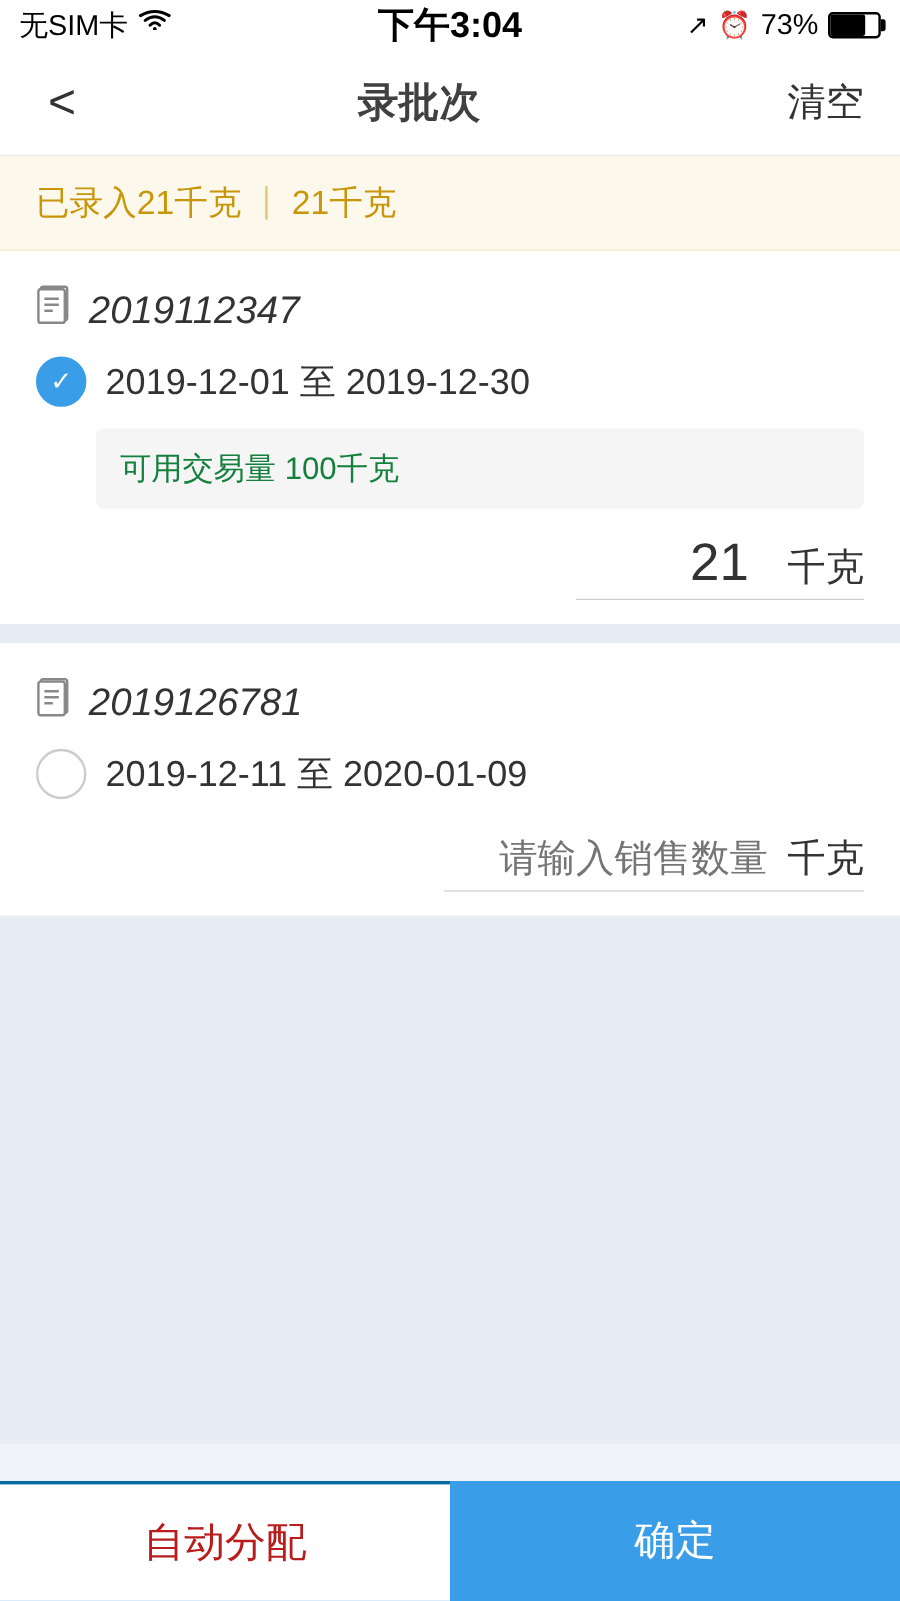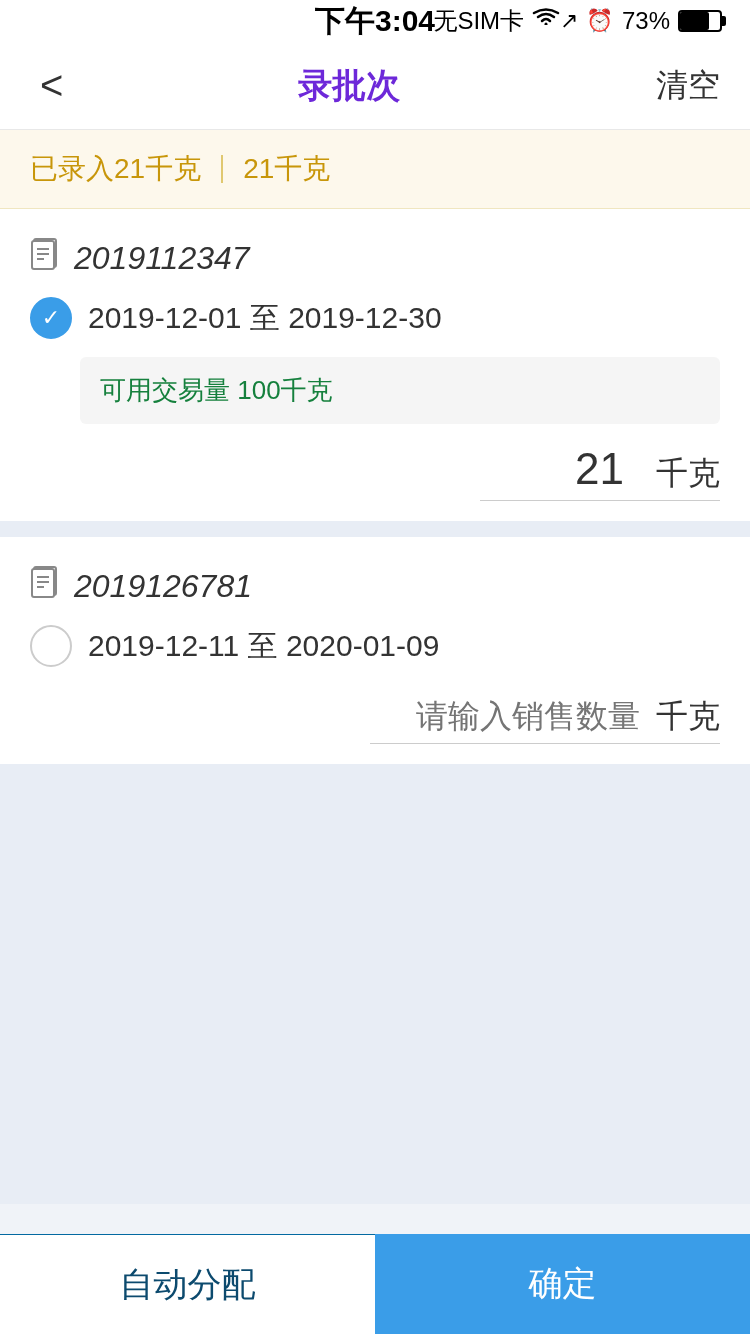--- a/index.html
+++ b/index.html
@@ -12,22 +12,22 @@
       overflow-x: hidden;
     }
 
     
     .status-bar {
       width: 750px;
       height: 42px;
       background: #fff;
       display: flex;
       align-items: center;
-      justify-content: flex-end;
-      padding: 0 28px;
+      justify-content: space-between;
+      padding: 0 16px;
       font-size: 26px;
     }
     .status-left {
       display: flex;
       align-items: center;
       gap: 8px;
       font-size: 24px;
       color: #000;
     }
     .status-center {
@@ -84,21 +84,21 @@
     }
     .nav-back {
       font-size: 40px;
       color: #333;
       cursor: pointer;
       padding: 10px;
     }
     .nav-title {
       font-size: 34px;
       font-weight: 600;
-      color: #6d28d9;
+      color: #404040;
       margin-left: 13px;
     }
     .nav-action {
       font-size: 32px;
       color: #333;
       cursor: pointer;
       margin-left: 44px;
     }
 
     
@@ -255,26 +255,26 @@
       width: 750px;
       height: 100px;
       display: flex;
       align-items: stretch;
     }
     .btn-auto {
       flex: 1;
       background: #fff;
       border: none;
       font-size: 34px;
-      color: #0c4a6e;
+      color: #b91c1c;
       cursor: pointer;
       display: flex;
       align-items: center;
       justify-content: center;
-      border-top: 1px solid #0369a1;
+      border-top: 3px solid #0369a1;
     }
     .btn-confirm {
       flex: 1;
       background: #3a9de8;
       border: none;
       font-size: 34px;
       color: #fff;
       cursor: pointer;
       display: flex;
       align-items: center;

